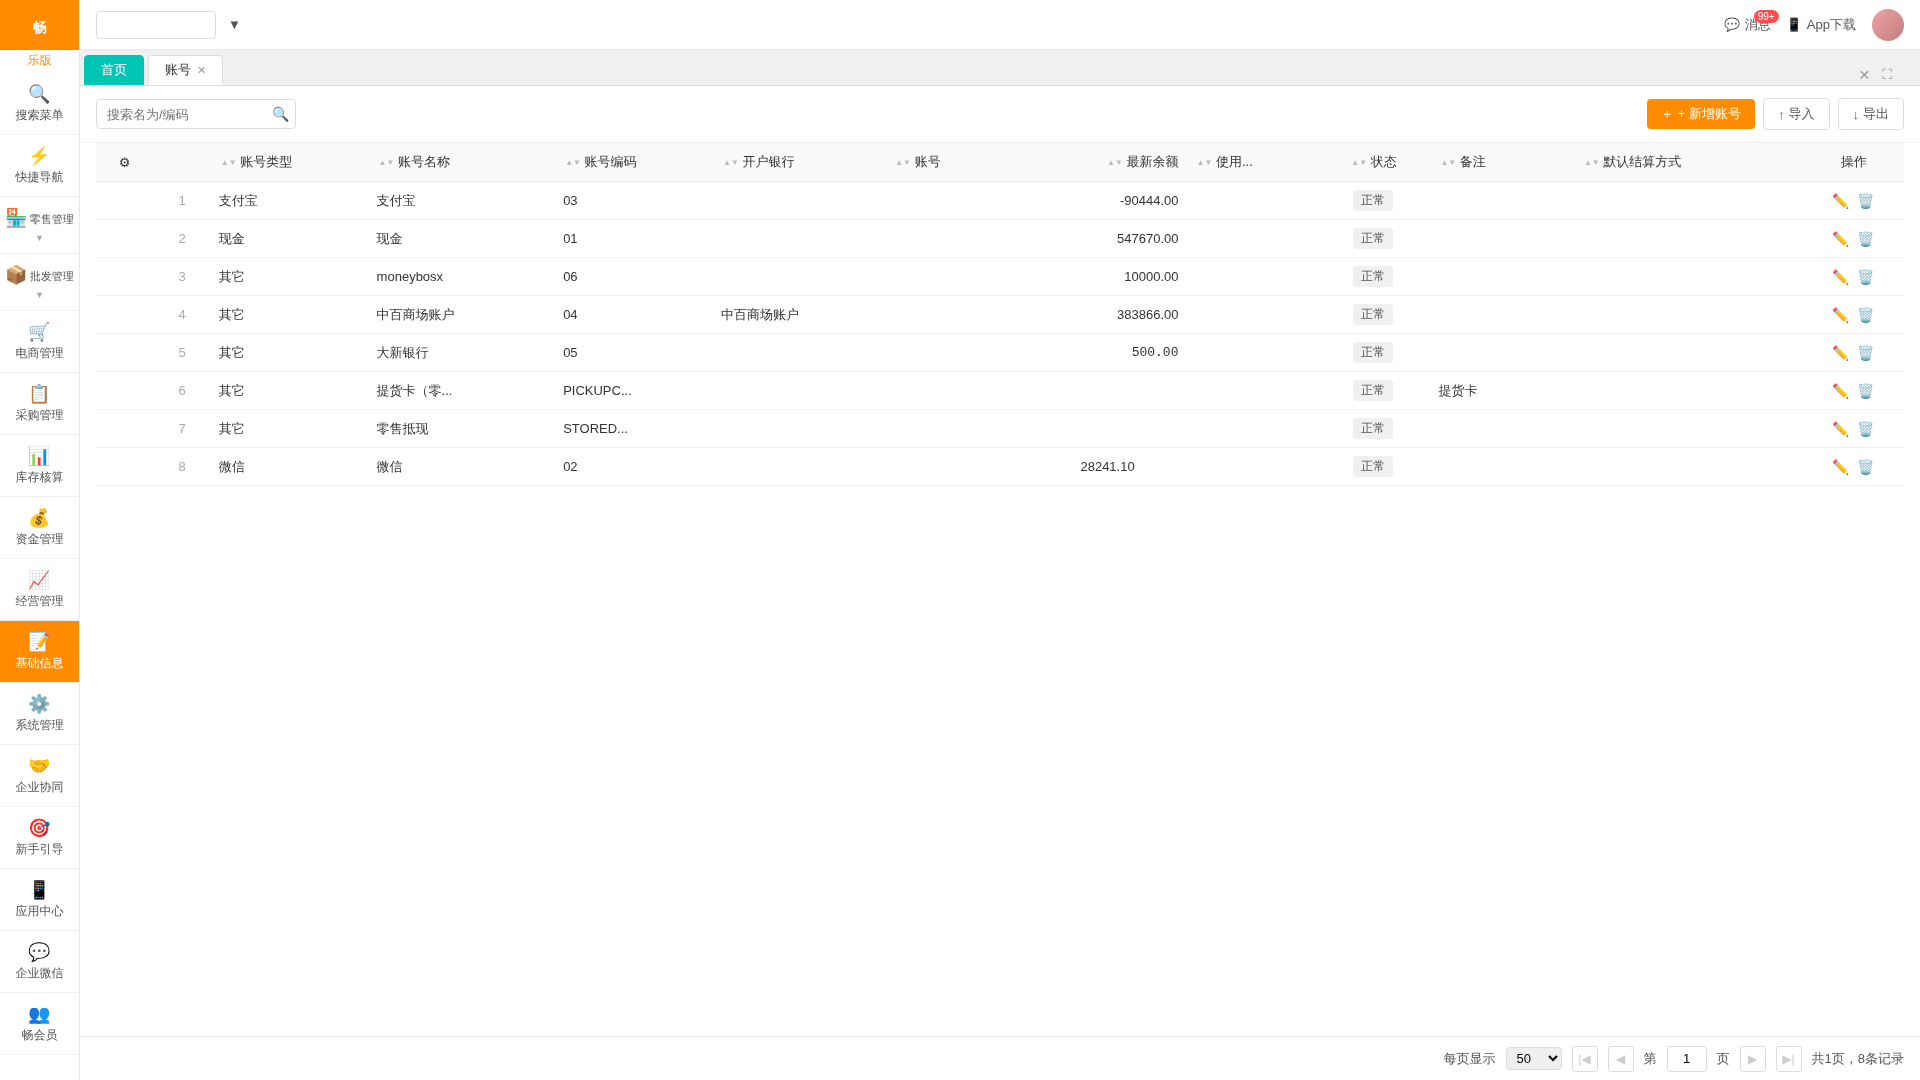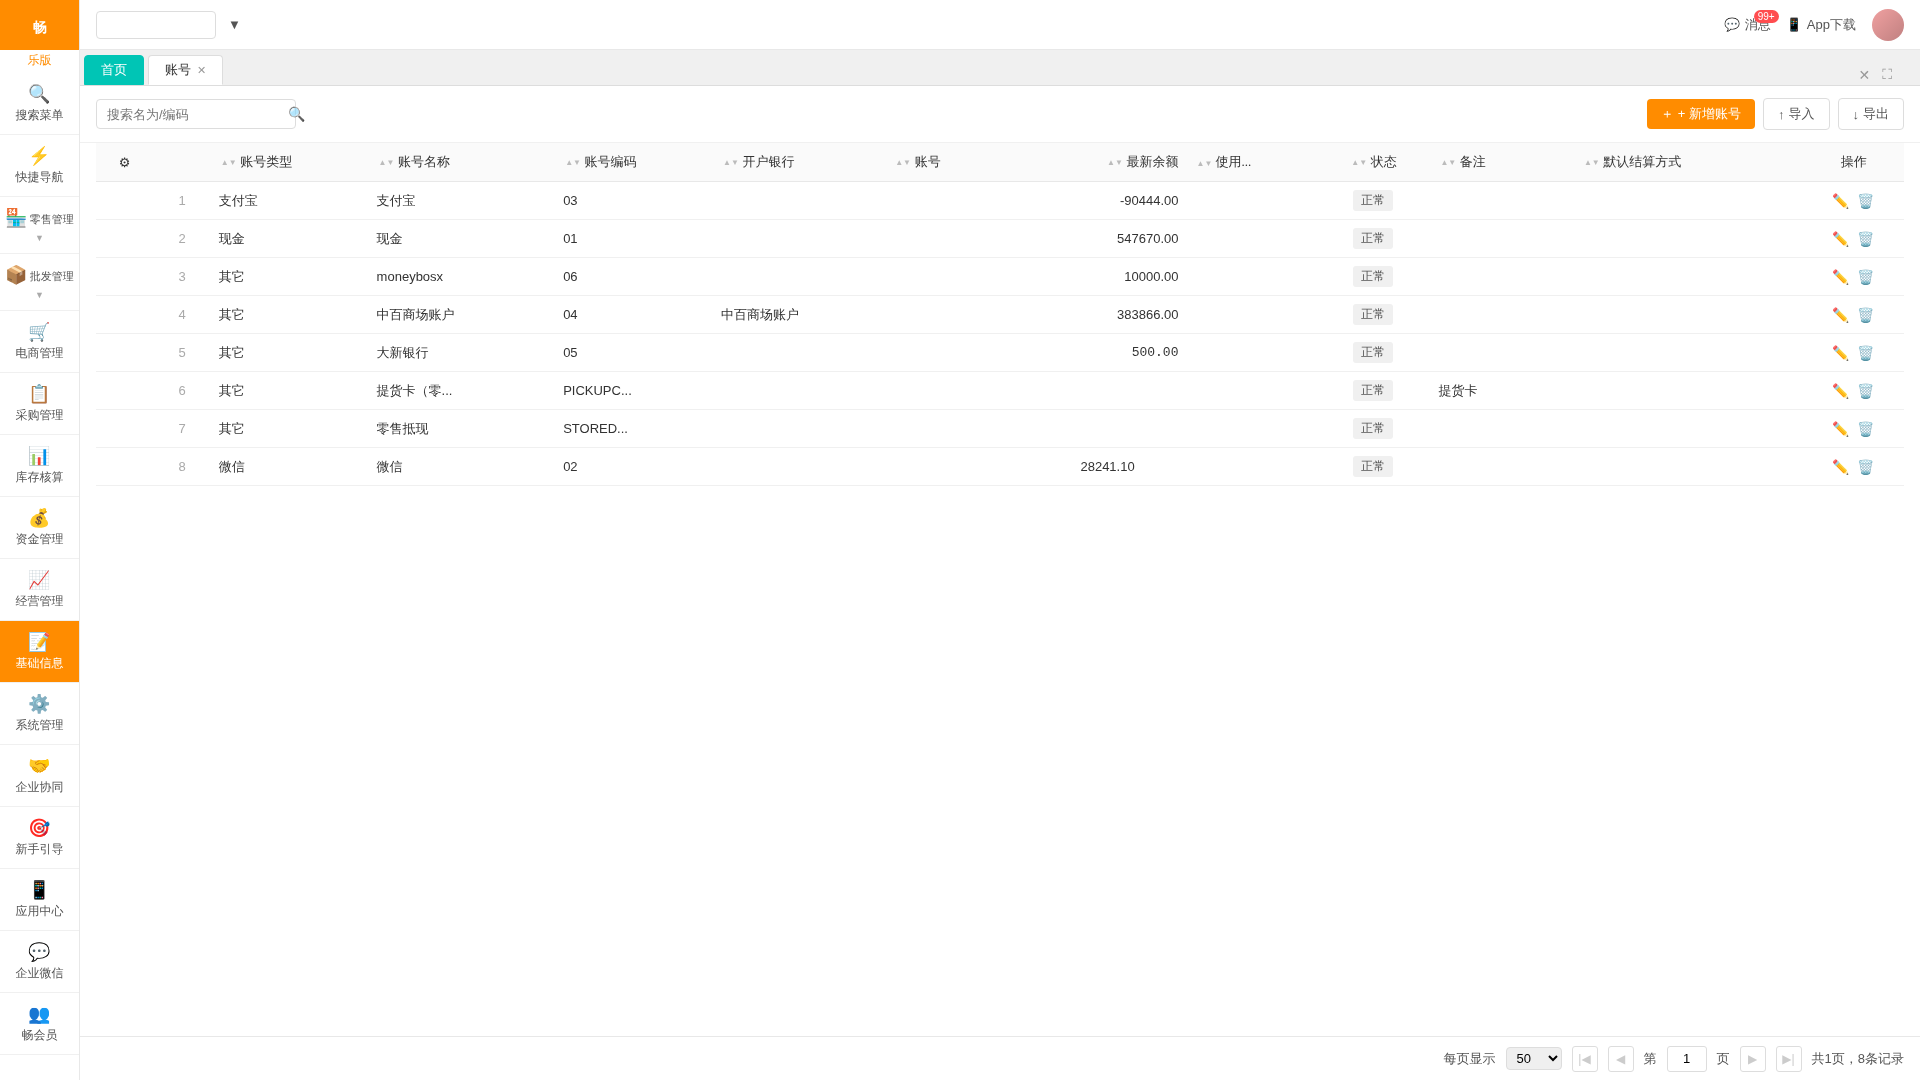--- a/index.html
+++ b/index.html
@@ -184,21 +184,21 @@
     .toolbar {
       padding: 12px 16px;
       display: flex;
       align-items: center;
       justify-content: space-between;
       border-bottom: 1px solid #f0f0f0;
     }
     .search-area {
       display: flex;
       align-items: center;
-      gap: 20px;
+      gap: 4px;
     }
     .search-input {
       width: 200px;
       height: 30px;
       border: 1px solid #ddd;
       border-radius: 4px;
       padding: 0 30px 0 10px;
       font-size: 13px;
       outline: none;
     }
@@ -356,21 +356,21 @@
     }
 
     .col-gear { width: 40px; text-align: center; }
     .col-num { width: 40px; text-align: center; }
     .col-type { width: 110px; }
     .col-name { width: 130px; }
     .col-code { width: 110px; }
     .col-bank { width: 120px; }
     .col-account { width: 100px; }
     .col-balance { width: 110px; text-align: right; }
-    .col-usage { width: 90px; font-family: Liberation Serif, serif; }
+    .col-usage { width: 90px; }
     .col-status { width: 80px; text-align: center; }
     .col-remark { width: 100px; }
     .col-default { width: 160px; }
     .col-ops { width: 70px; text-align: center; }
   </style>
 </head>
 <body>
 
 <div class="sidebar">
   <div class="logo-area">

